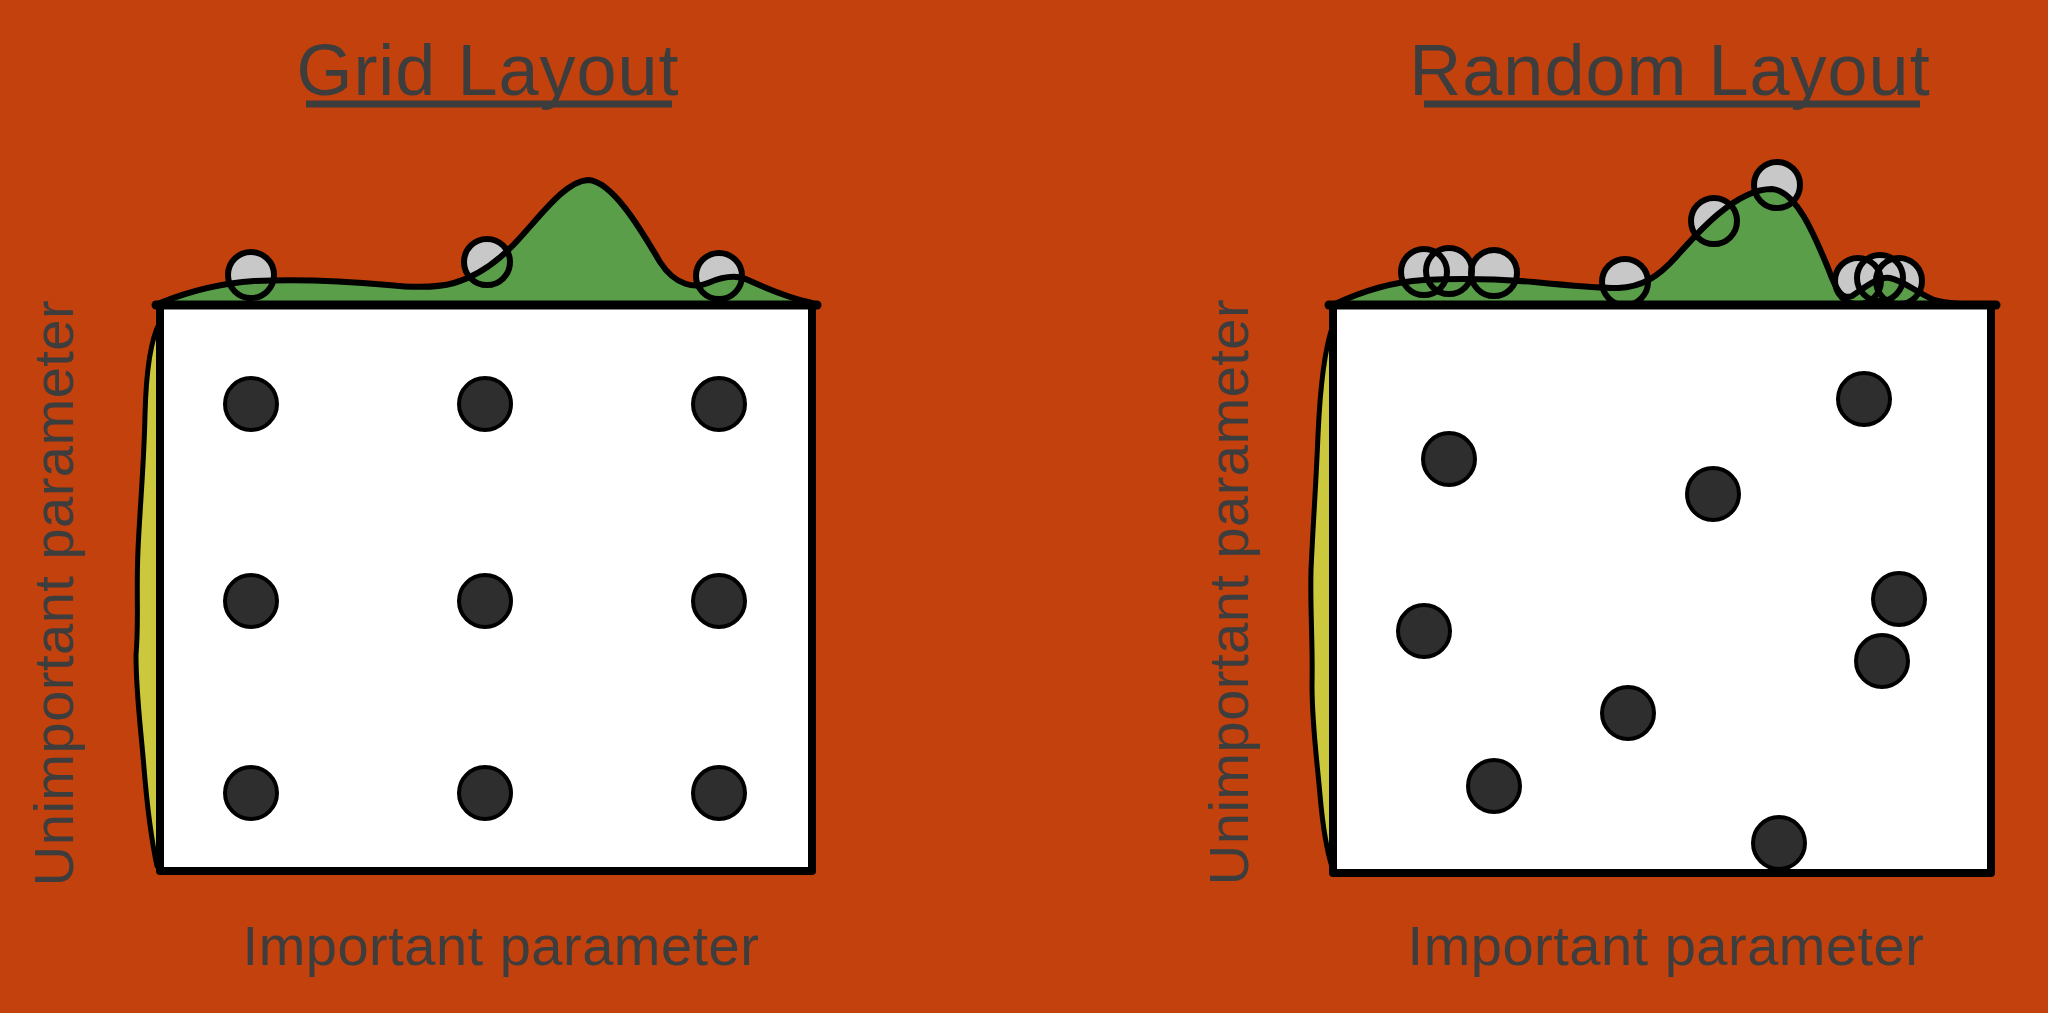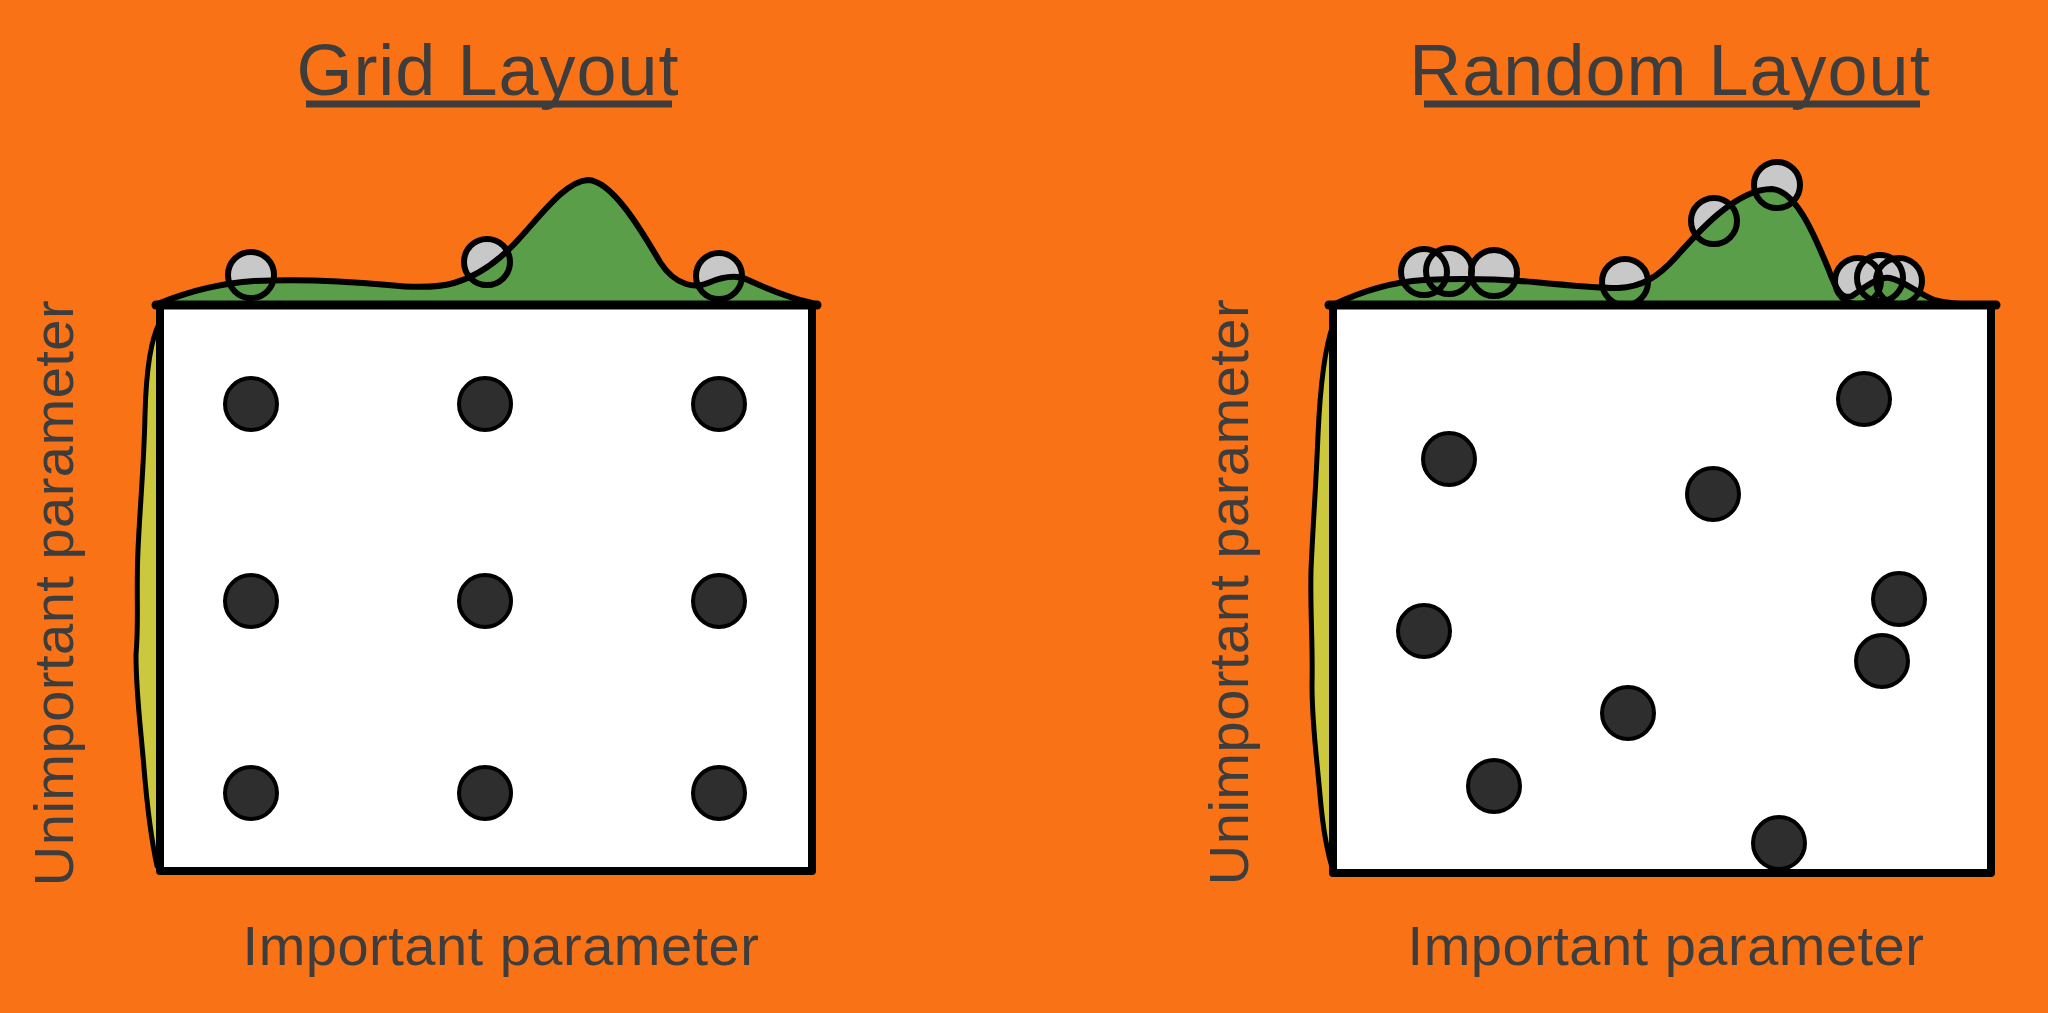--- a/index.html
+++ b/index.html
@@ -8,21 +8,21 @@
     background: #ffffff;
     width: 2048px;
     height: 1013px;
     overflow: hidden;
     font-family: "Liberation Sans", "DejaVu Sans", sans-serif;
   }
   #canvas-wrap {
     position: relative;
     width: 2048px;
     height: 1013px;
-    background: #f97316;
+    background: #c2410c;
   }
   svg { display: block; }
   .title-text {
     font-size: 72px;
     letter-spacing: 1px;
   }
   .axis-label {
     font-size: 56px;
     letter-spacing: 0.5px;
   }

